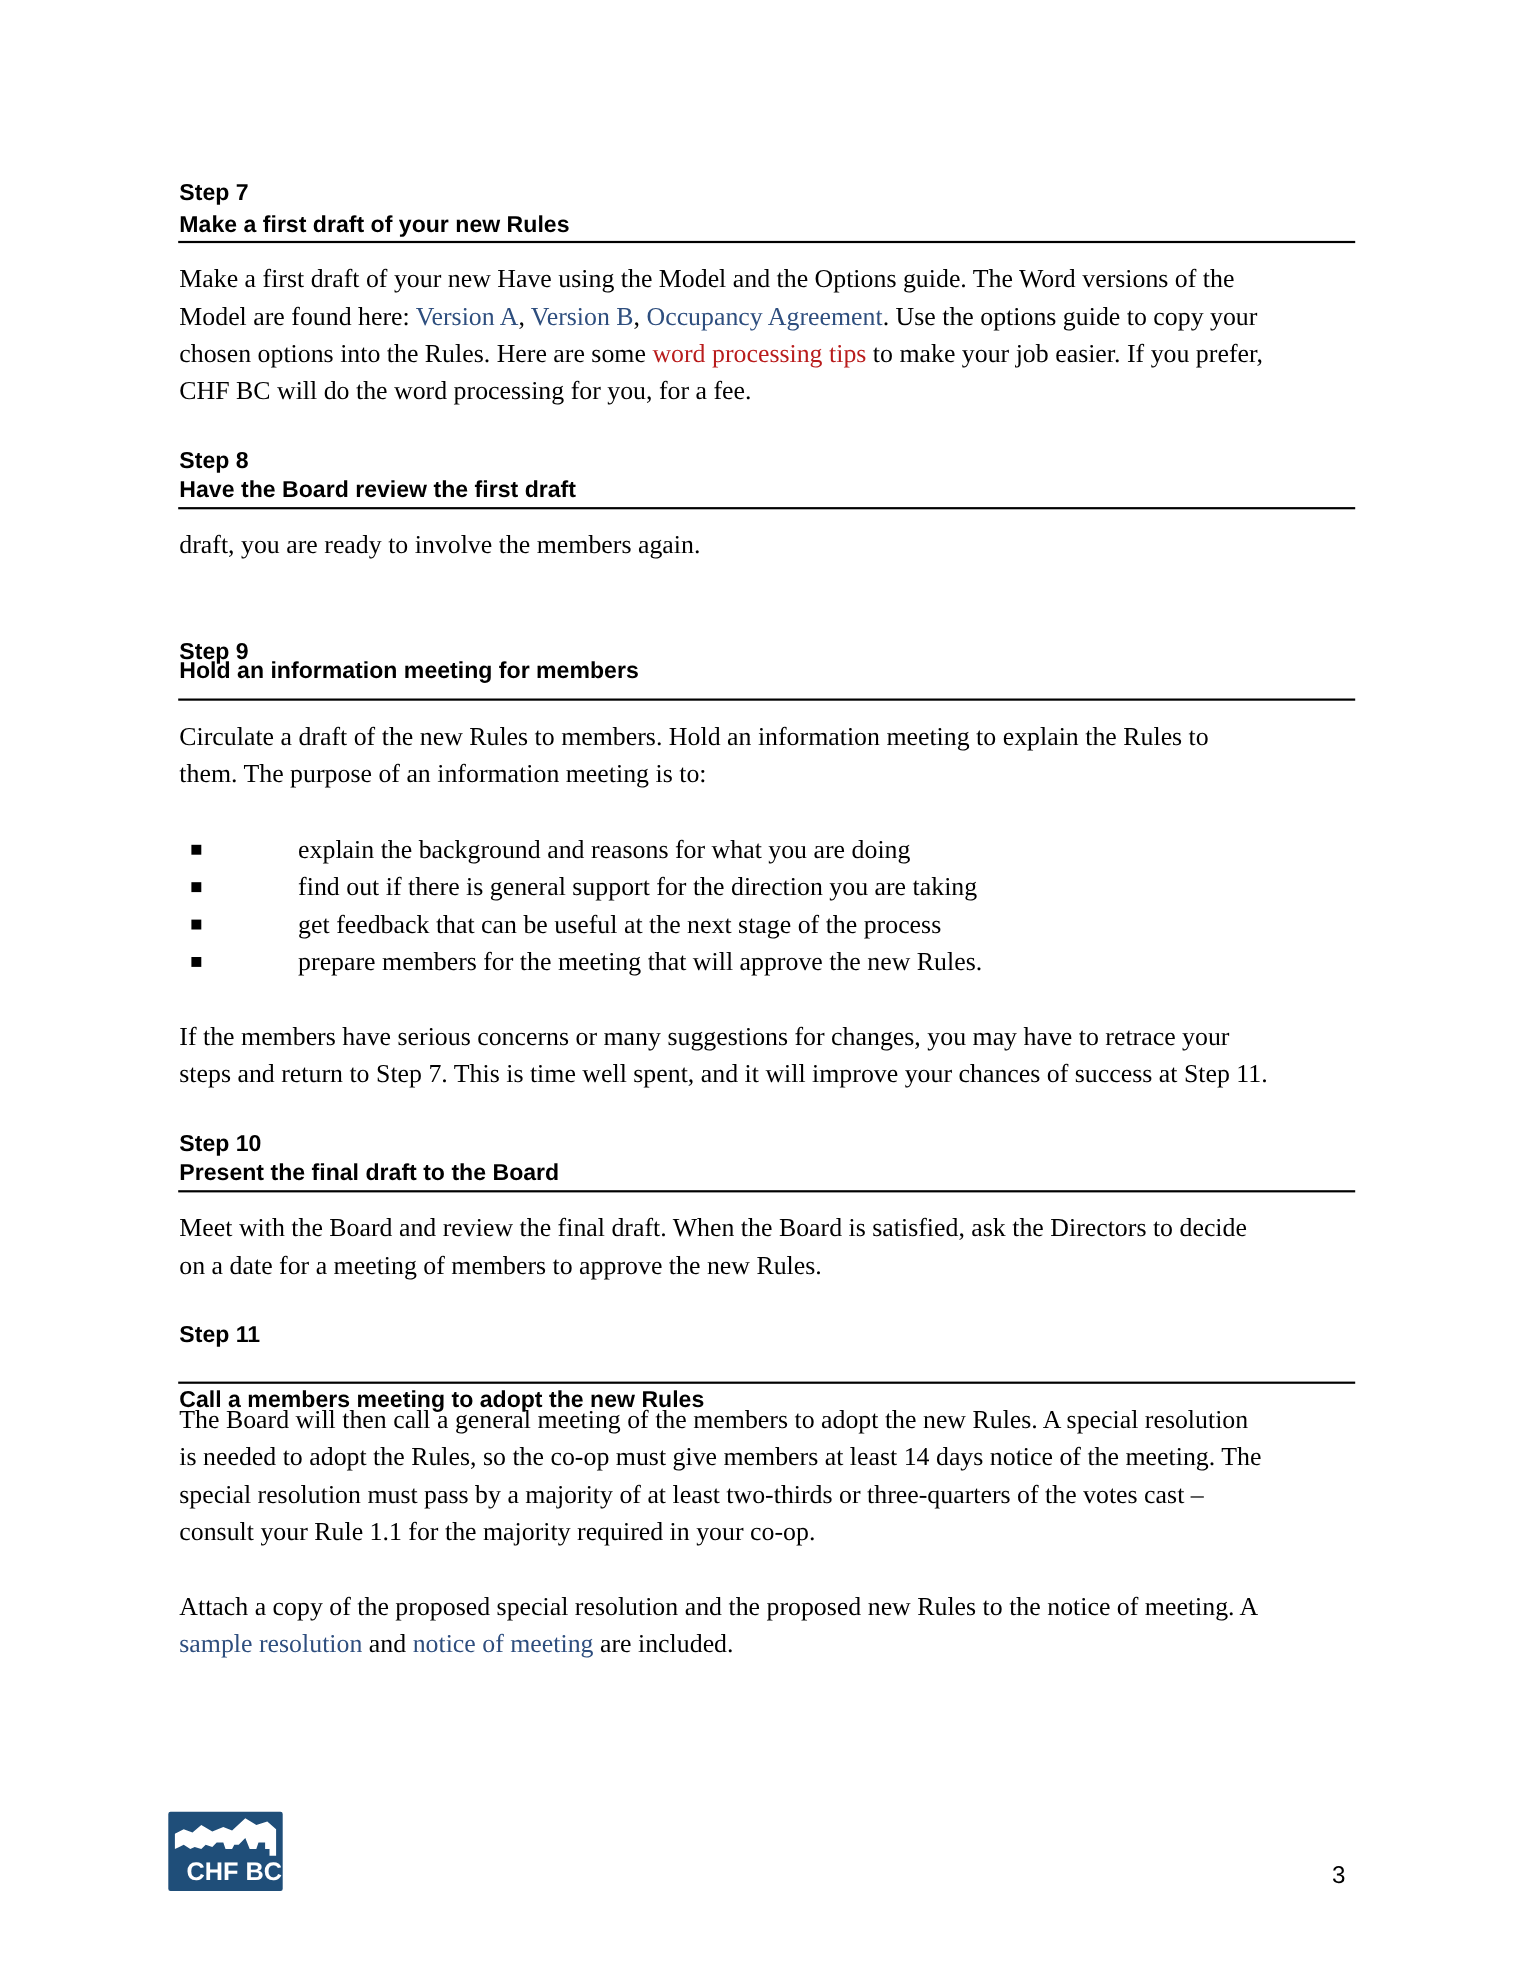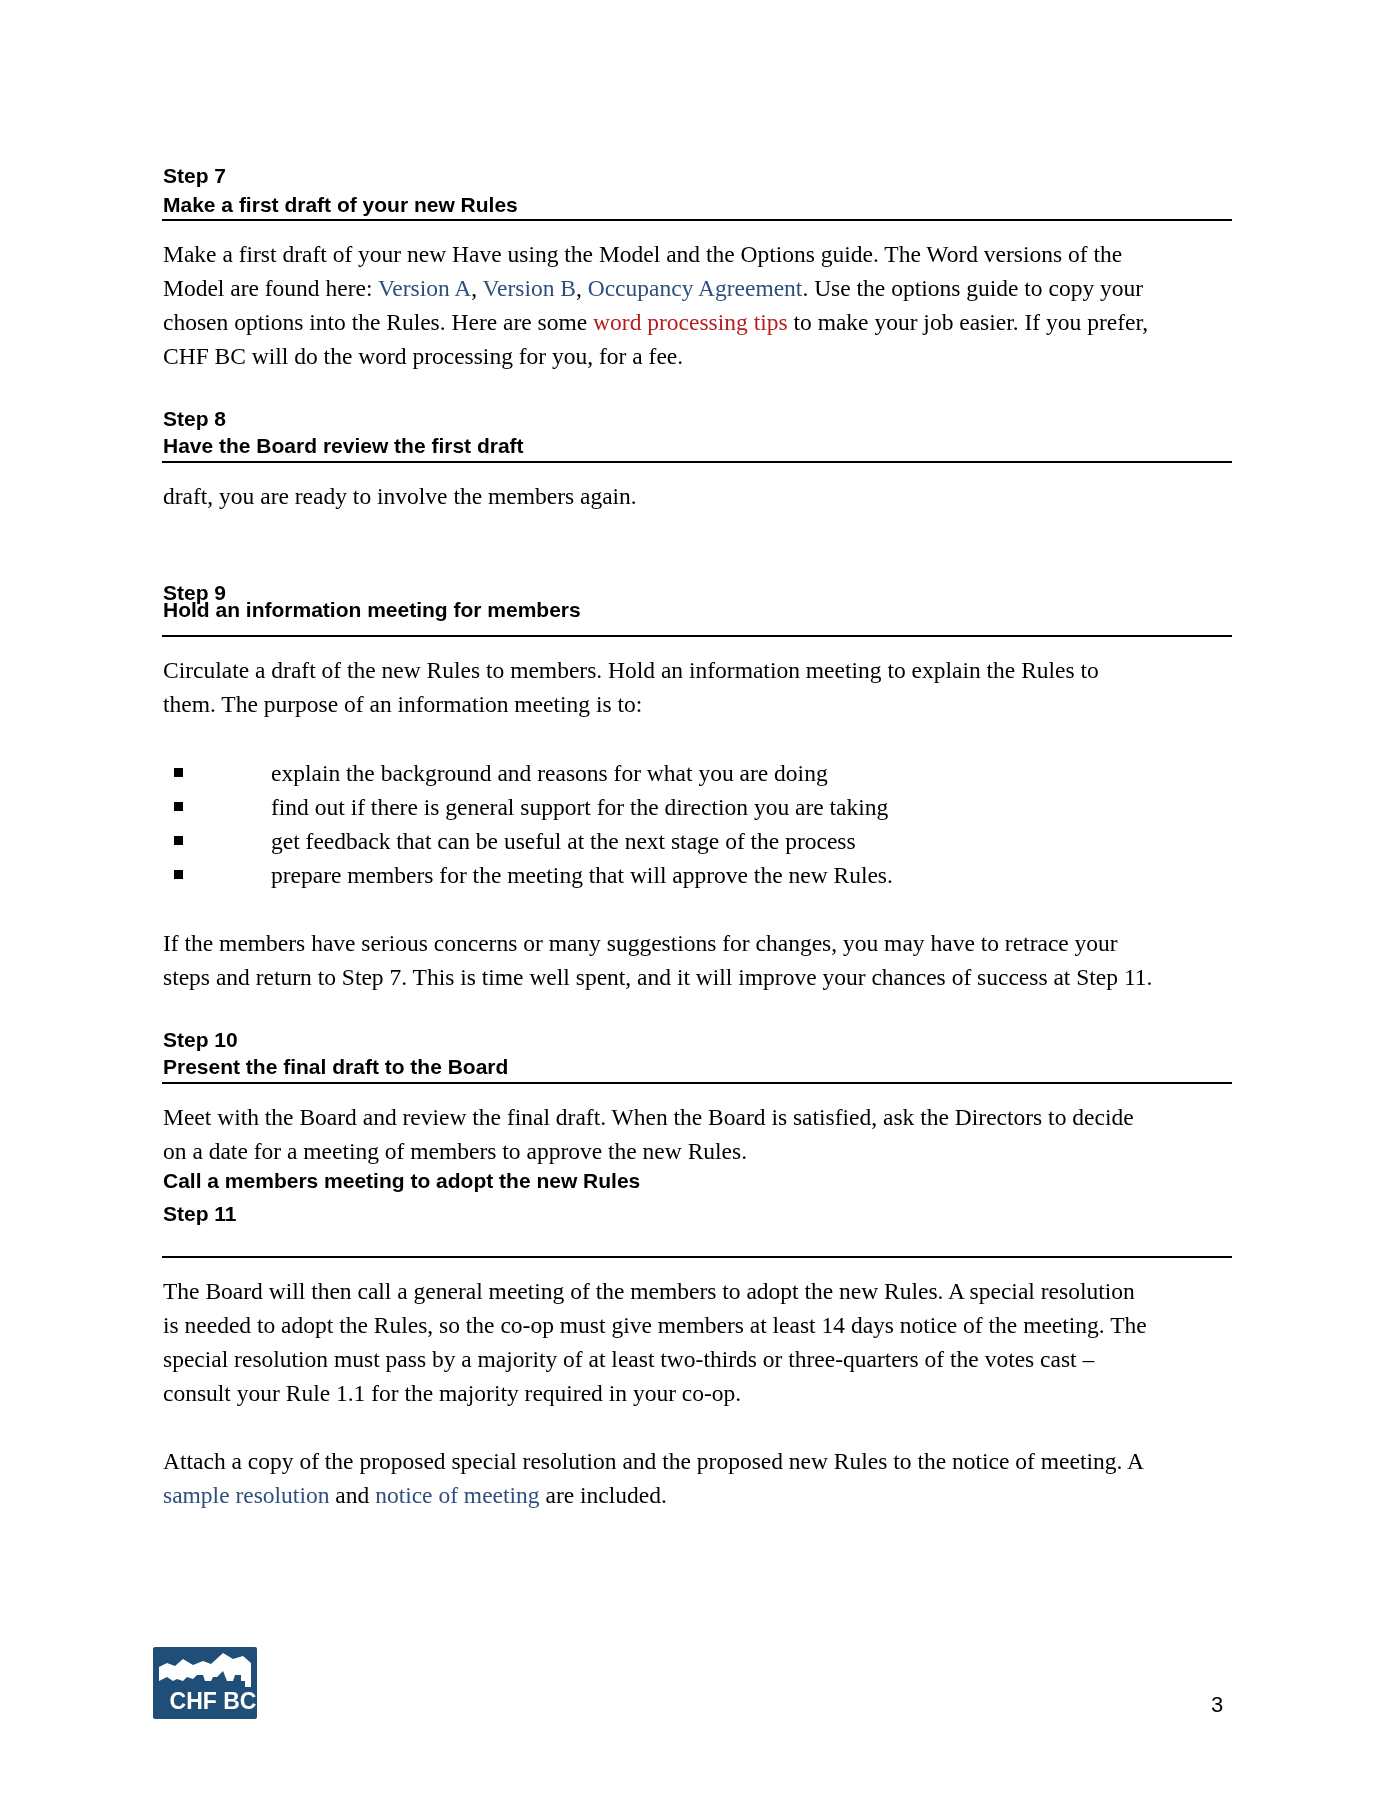--- a/index.html
+++ b/index.html
@@ -81,21 +81,21 @@
 
   <div class="abs step-label" style="top:1027px">Step 10</div>
   <div class="abs step-title" style="top:1054px">Present the final draft to the Board</div>
   <div class="abs rule" style="top:1082px"></div>
   <div class="abs body-text" style="top:1100px">
       <span class="line"><span>Meet with the Board and review the final draft.  When the Board is satisfied, ask the Directors to decide</span></span>
       <span class="line"><span>on a date for a meeting of members to approve the new Rules.</span></span>
     </div>
 
   <div class="abs step-label" style="top:1201px">Step 11</div>
-  <div class="abs step-title" style="top:1168px">Call a members meeting to adopt the new Rules</div>
+  <div class="abs step-title" style="top:1260px">Call a members meeting to adopt the new Rules</div>
   <div class="abs rule" style="top:1256px"></div>
   <div class="abs body-text" style="top:1274px">
       <span class="line"><span>The Board will then call a general meeting of the members to adopt the new Rules.  A special resolution</span></span>
       <span class="line"><span>is needed to adopt the Rules, so the co-op must give members at least 14 days notice of the meeting.  The</span></span>
       <span class="line"><span>special resolution must pass by a majority of at least two-thirds or three-quarters of the votes cast –</span></span>
       <span class="line"><span>consult your Rule 1.1 for the majority required in your co-op.</span></span>
     </div>
   <div class="abs body-text" style="top:1444px">
       <span class="line"><span>Attach a copy of the proposed special resolution and the proposed new Rules to the notice of meeting.  A</span></span>
       <span class="line"><span class="link" style="color: rgb(46, 78, 126);">sample resolution</span><span> and </span><span class="link" style="color: rgb(46, 78, 126);">notice of meeting</span><span> are included.</span></span>

